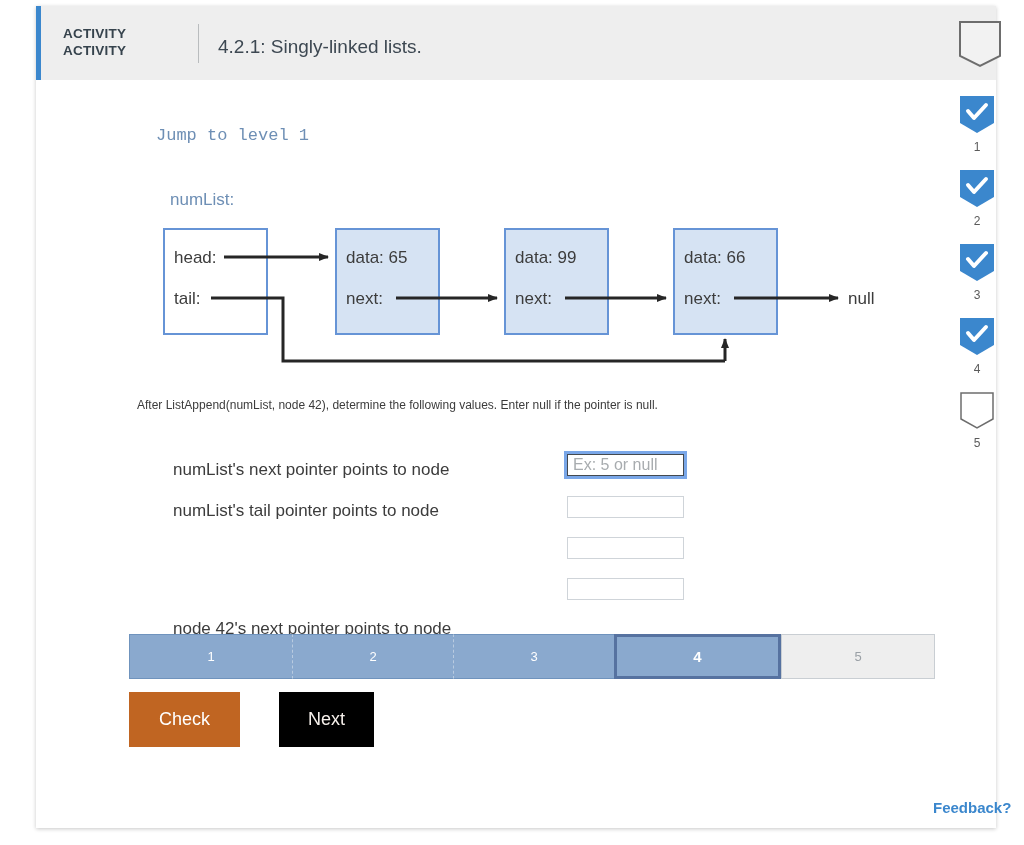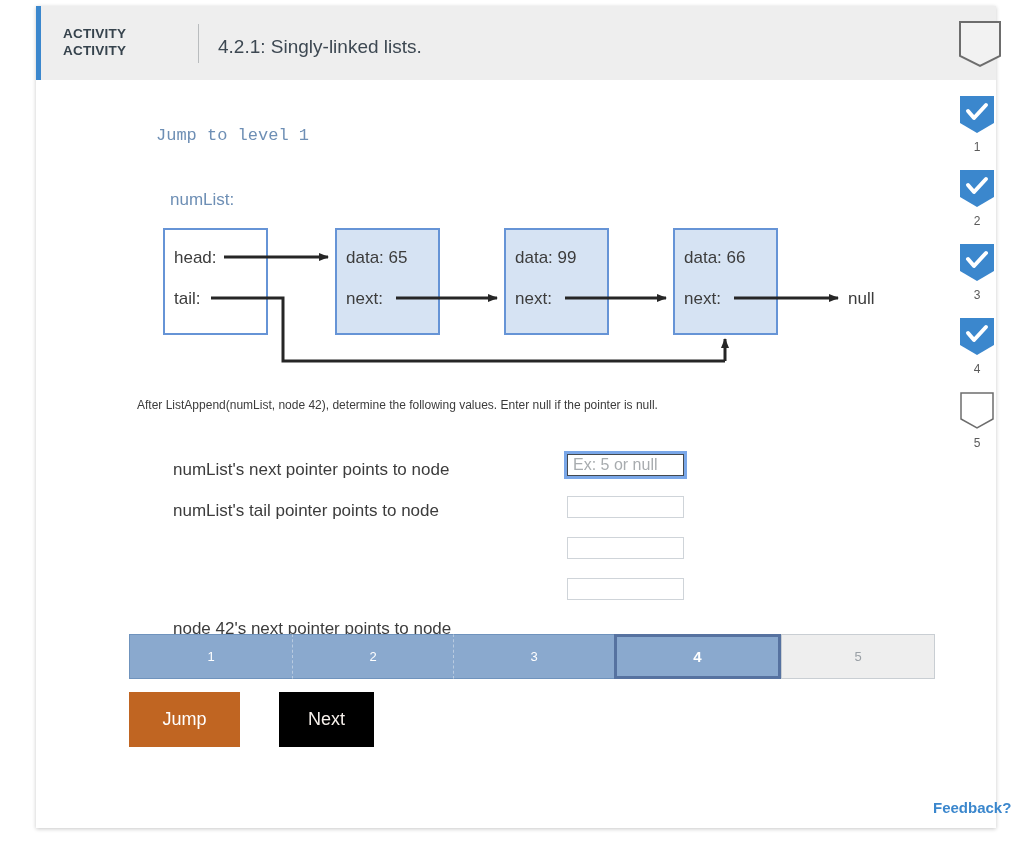--- a/index.html
+++ b/index.html
@@ -288,21 +288,21 @@
     <input class="ansbox r3" type="text" placeholder="" style="">
 
     <div class="progress">
       <div class="seg first" style="width:163px;">1</div>
       <div class="seg dash" style="width:161px;">2</div>
       <div class="seg dash" style="width:161px;">3</div>
       <div class="seg current" style="width:167px;">4</div>
       <div class="seg todo" style="width:154px;">5</div>
     </div>
 
-    <button class="btn btn-check">Jump</button>
+    <button class="btn btn-check">Check</button>
     <button class="btn btn-next">Next</button>
 
     <div class="feedback">Feedback?</div>
 
   </div>
 
   <div class="rail">
     <div class="rail-item">
       <svg width="34" height="38" viewBox="0 0 34 38">
         <path d="M0 0 H34 V27 L17 37 L0 27 Z" fill="#3b87cd"></path>

